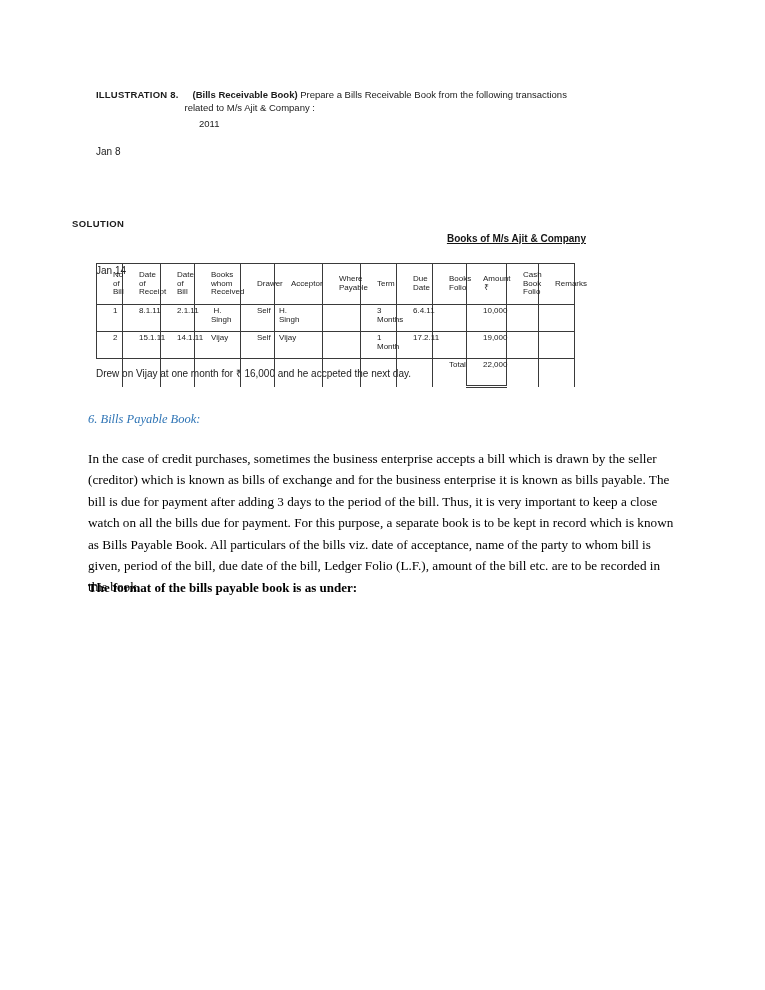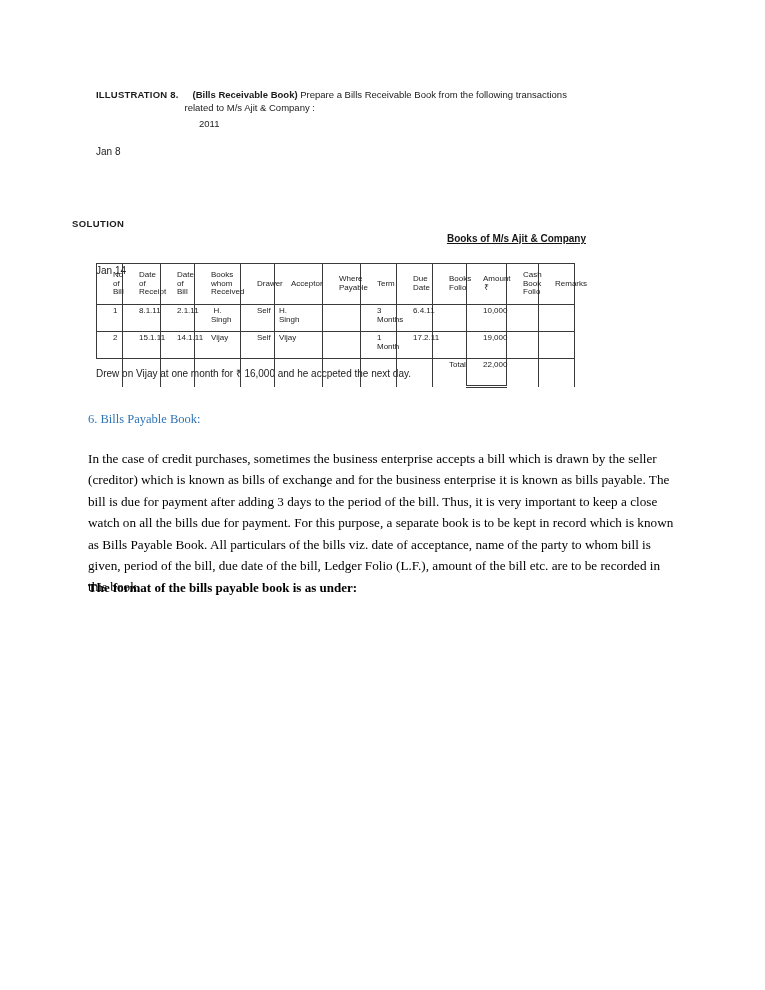--- a/index.html
+++ b/index.html
@@ -141,20 +141,21 @@
     border-top: 1px solid #3a3a3a !important;
     border-bottom: 3px double #3a3a3a !important;
   }
 
   
   .sec-heading {
     position: absolute;
     left: 88px;
     top: 412px;
     font-family: "Liberation Serif", serif;
+    font-style: italic;
     font-size: 12.5px;
     color: #2e74b5;
   }
   .body-copy {
     position: absolute;
     left: 88px;
     top: 448px;
     width: 592px;
     font-family: "Liberation Serif", serif;
     font-size: 13.2px;

